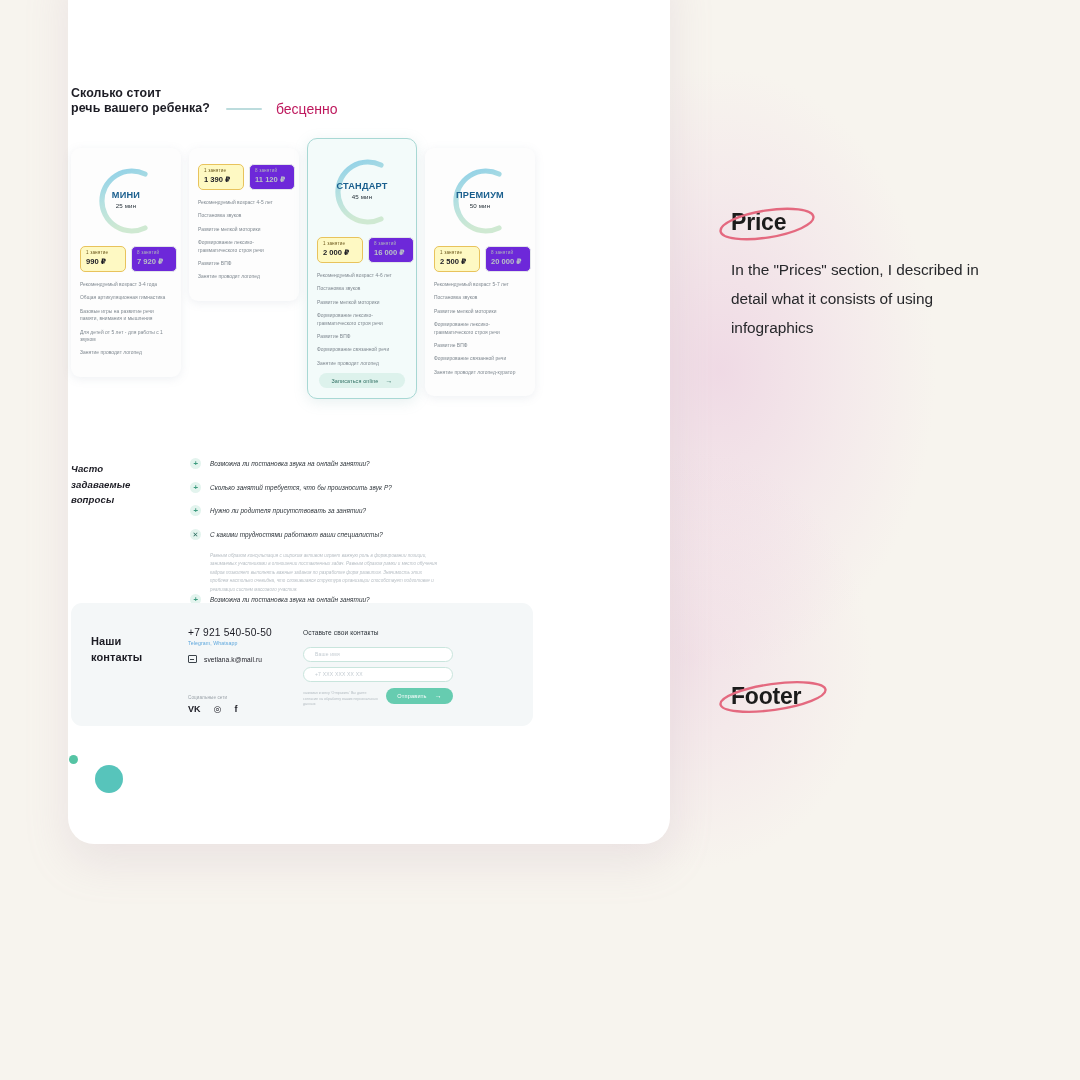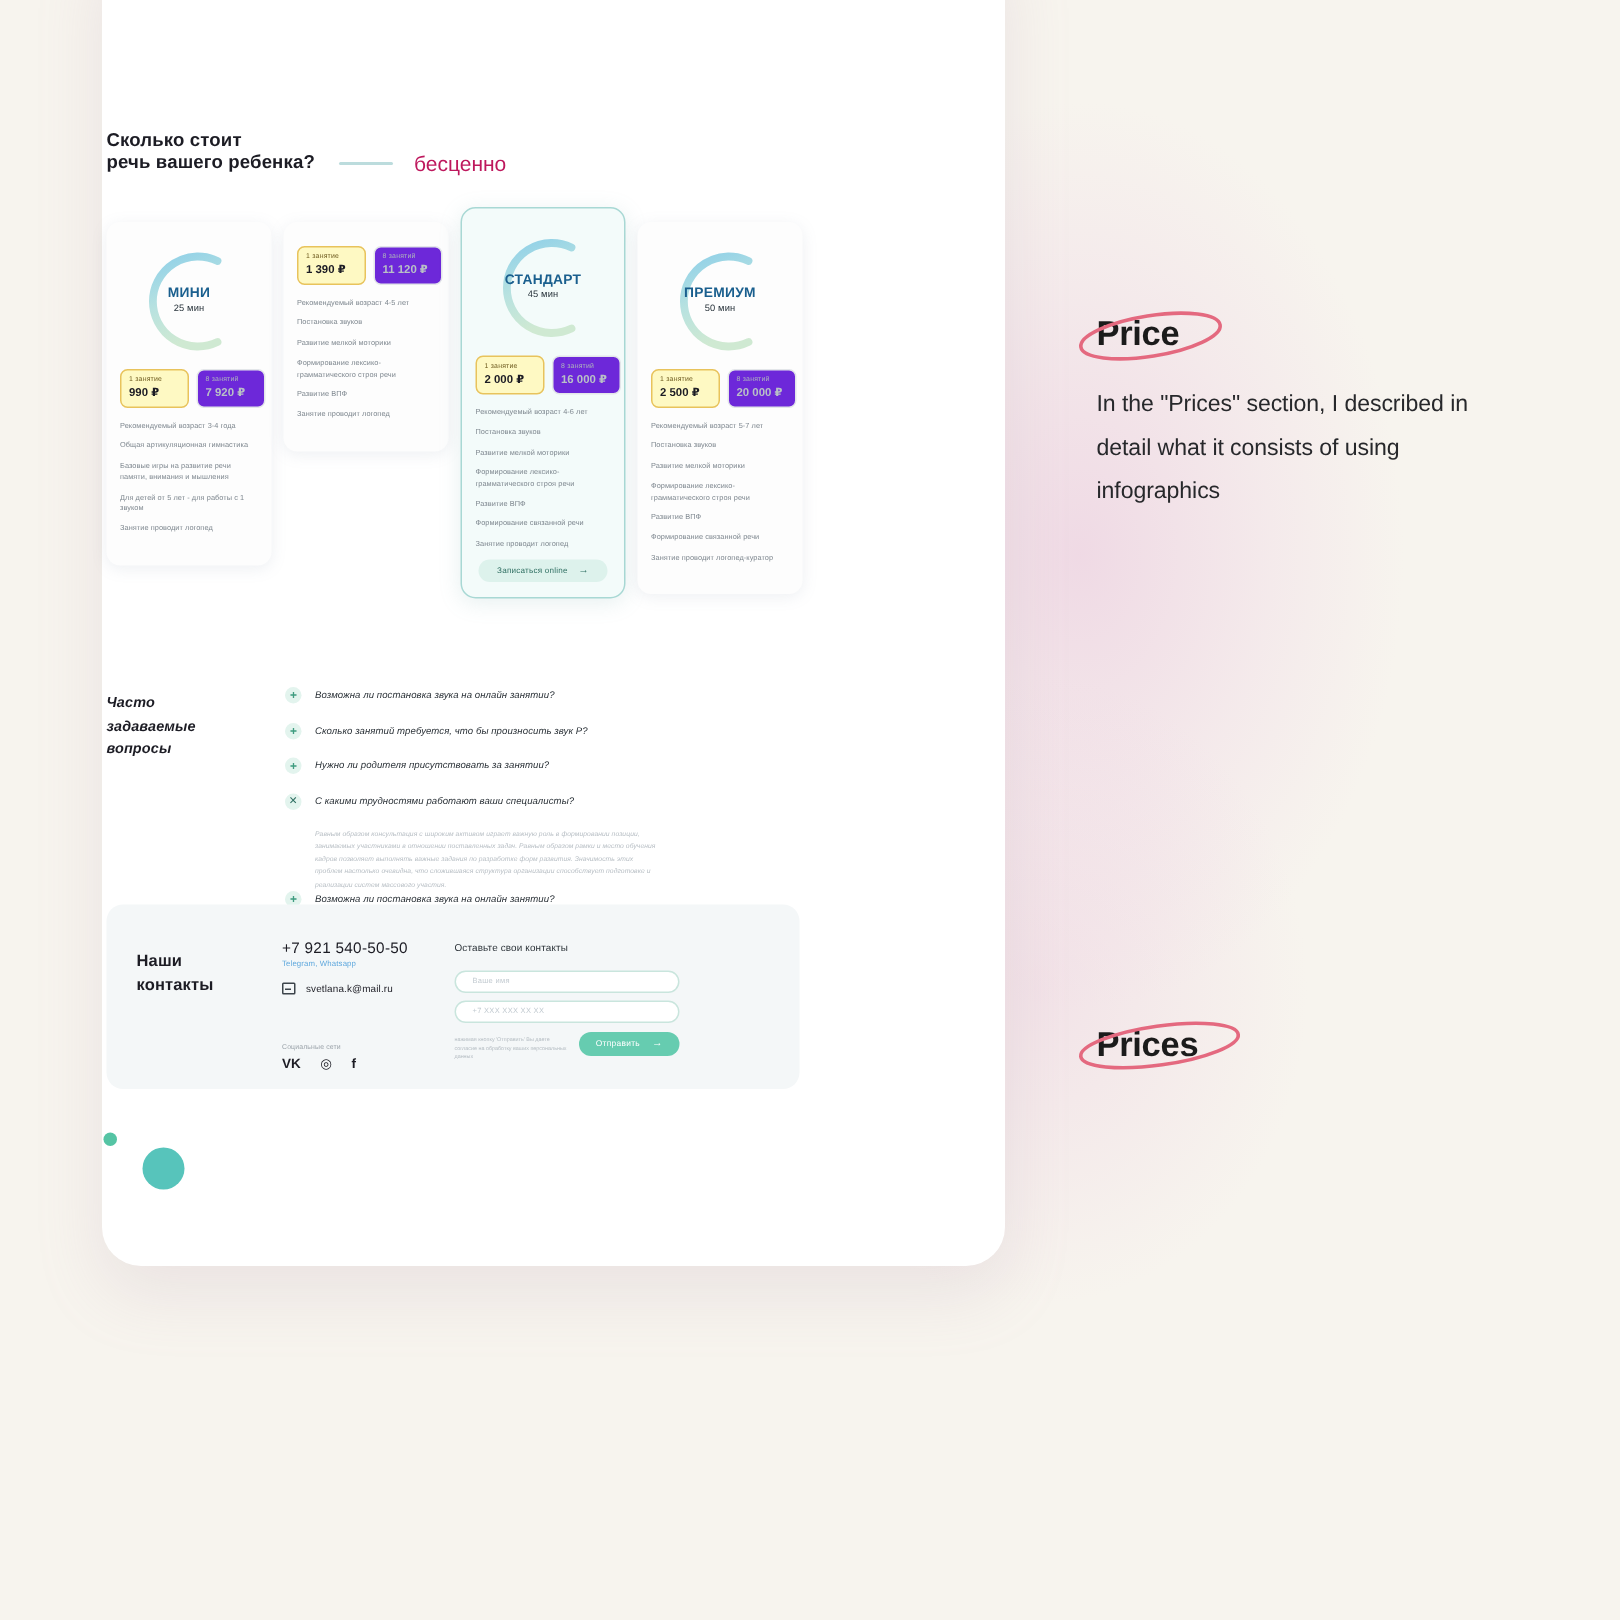--- a/index.html
+++ b/index.html
@@ -383,15 +383,15 @@
     <span>Price</span>
   </div>
   <div class="body">In the "Prices" section, I described in detail what it consists of using infographics</div>
 </div>
 
 <div class="anno a-footer">
   <div class="hd">
     <svg width="118" height="44" viewBox="0 0 118 44">
       <ellipse cx="58" cy="21" rx="53" ry="13" fill="none" stroke="#e4697f" stroke-width="2.4" transform="rotate(-8 58 21)" stroke-linecap="round" stroke-dasharray="290 42" stroke-dashoffset="20"></ellipse>
     </svg>
-    <span>Prices</span>
+    <span>Footer</span>
   </div>
 </div>
 
 </body></html>

